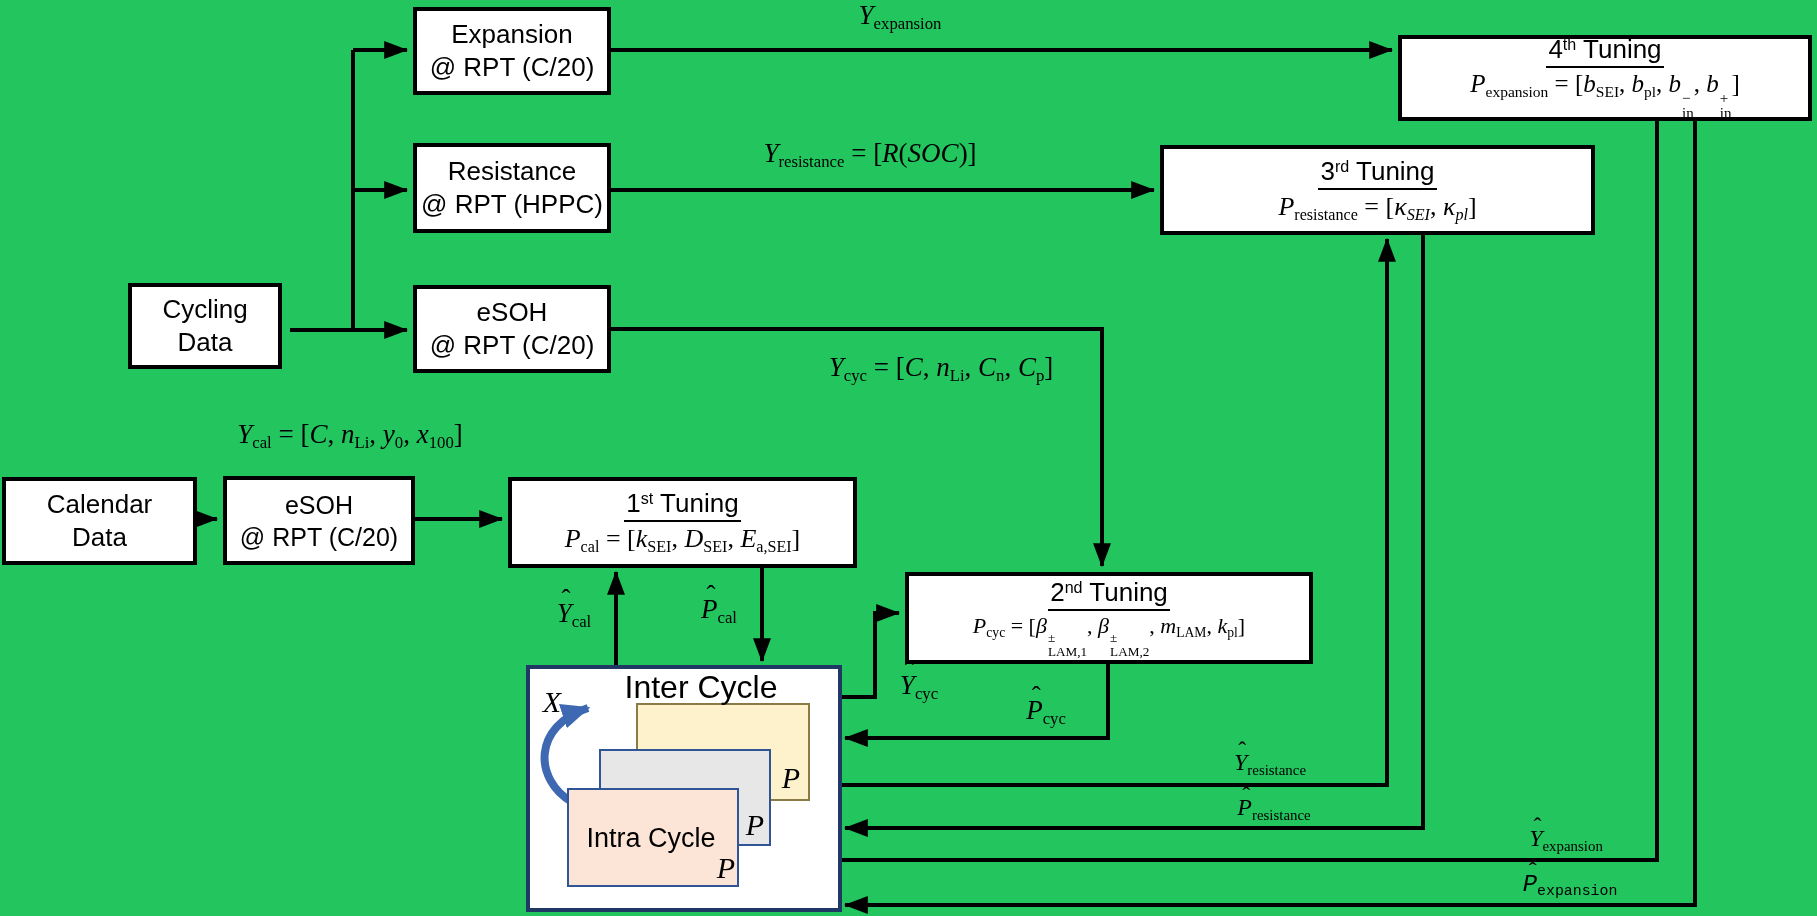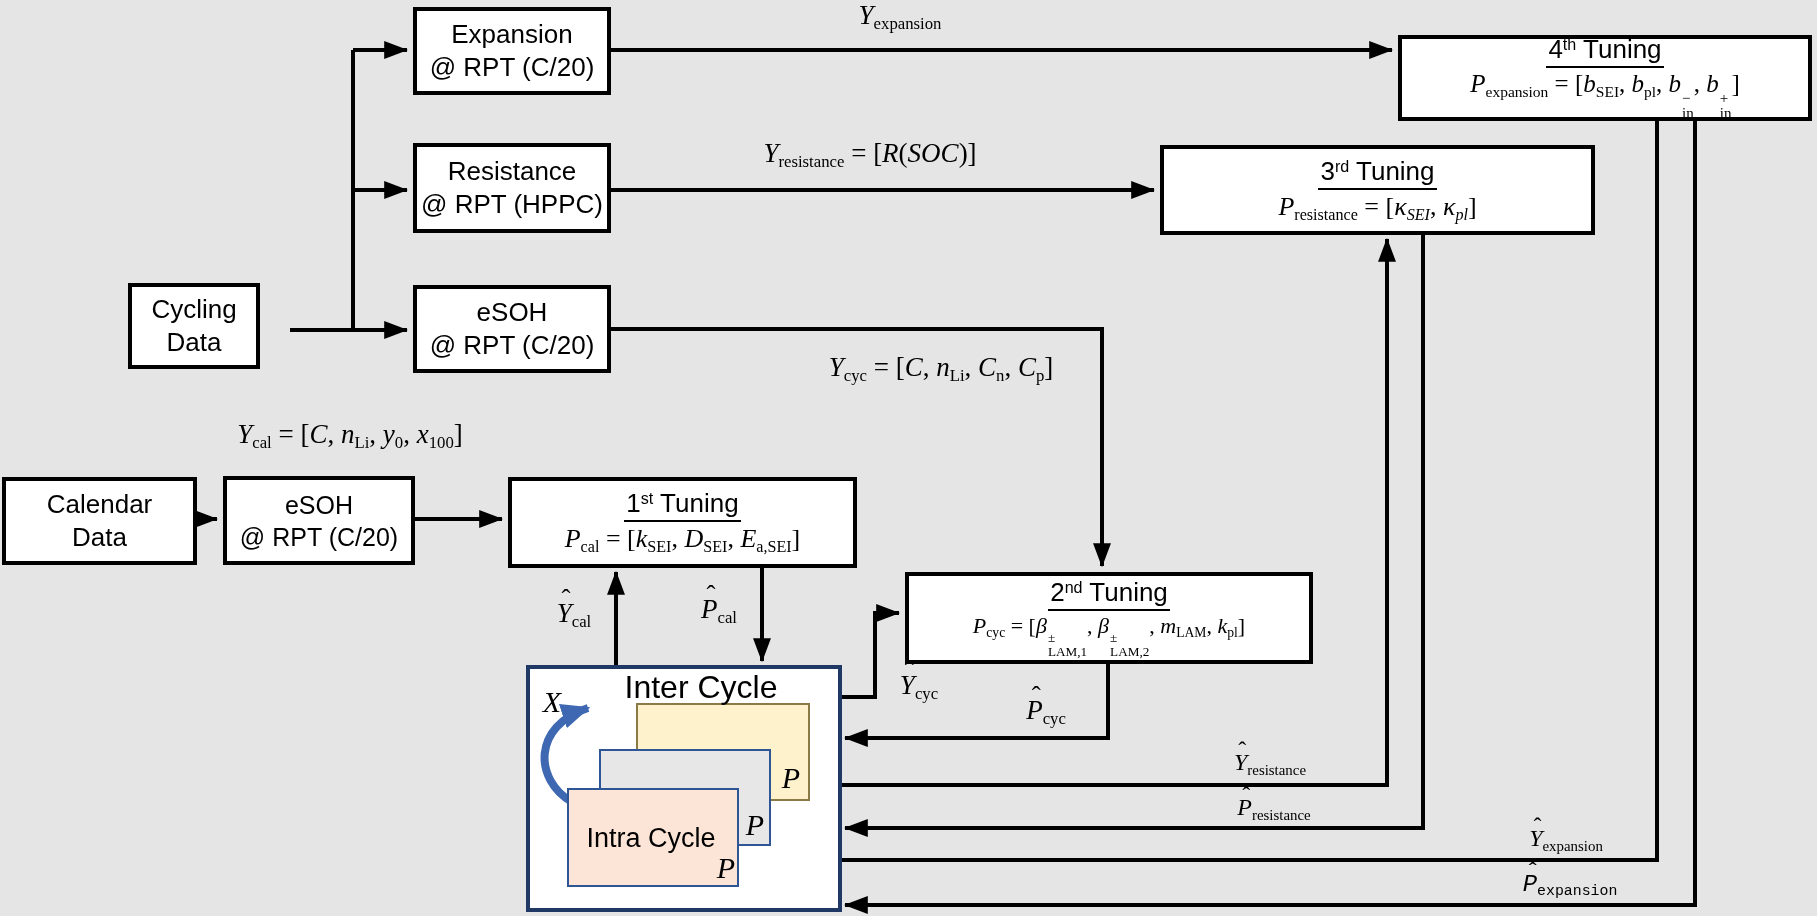--- a/index.html
+++ b/index.html
@@ -1,16 +1,16 @@
 <!DOCTYPE html>
 <html><head>
 <meta charset="utf-8">
 <style>
   html,body{margin:0;padding:0;background:#ffffff;}
-  .canvas{position:relative;width:1817px;height:916px;background:#e5e5e5;overflow:hidden;
+  .canvas{position:relative;width:1817px;height:916px;background:#22c55e;overflow:hidden;
           font-family:"Liberation Sans",sans-serif;color:#000;}
   svg.wires{position:absolute;left:0;top:0;z-index:2;}
   
   .pbox{position:absolute;background:#fff;border:4px solid #000;box-sizing:border-box;
         display:flex;flex-direction:column;align-items:center;justify-content:center;
         font-size:26px;line-height:1.28;text-align:center;z-index:3;}
   .tbox{position:absolute;background:#fff;border:4px solid #000;box-sizing:border-box;
         display:flex;flex-direction:column;align-items:center;justify-content:center;
         text-align:center;z-index:3;}
   .tbox .ttl{font-size:26px;border-bottom:2px solid #000;padding:0 2px 1px 2px;margin-bottom:2px;}
@@ -73,21 +73,21 @@
   </svg>
 
   <div class="pbox" style="left:413px;top:7px;width:198px;height:88px;">
     <span>Expansion</span>
     <span>@ RPT (C/20)</span>
   </div>
   <div class="pbox" style="left:413px;top:143px;width:198px;height:90px;">
     <span>Resistance</span>
     <span>@ RPT (HPPC)</span>
   </div>
-  <div class="pbox" style="left:128px;top:283px;width:132px;height:86px;">
+  <div class="pbox" style="left:128px;top:283px;width:154px;height:86px;">
     <span>Cycling</span>
     <span>Data</span>
   </div>
   <div class="pbox" style="left:413px;top:285px;width:198px;height:88px;">
     <span>eSOH</span>
     <span>@ RPT (C/20)</span>
   </div>
   <div class="pbox" style="left:2px;top:477px;width:195px;height:88px;">
     <span>Calendar</span>
     <span>Data</span>

